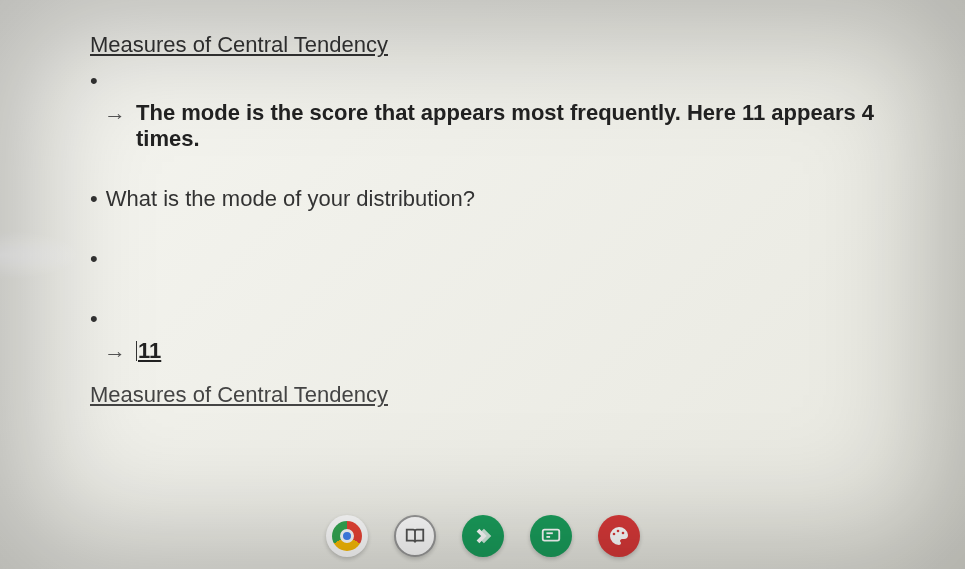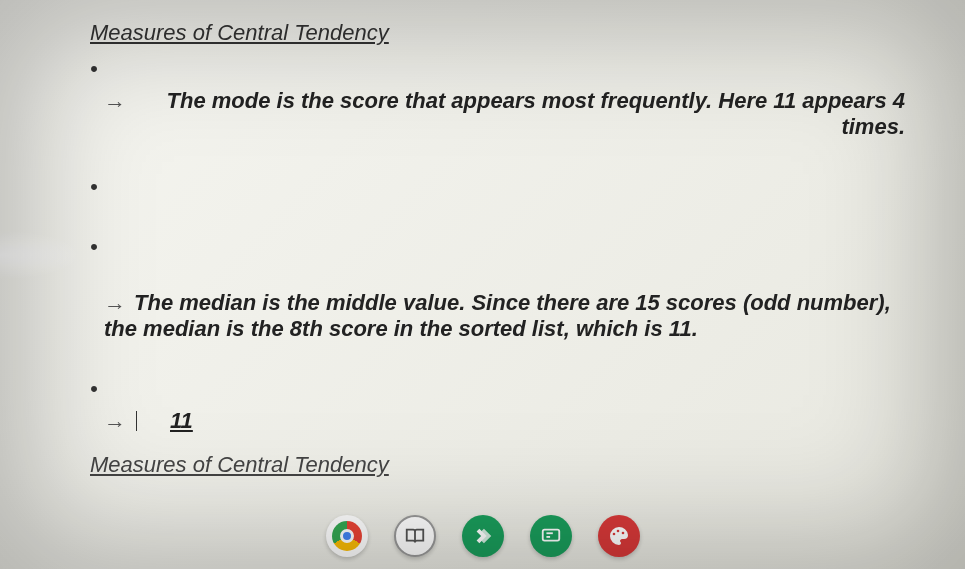--- a/index.html
+++ b/index.html
@@ -9,23 +9,22 @@
     }
     body {
       width: 965px;
       height: 569px;
       background: linear-gradient(135deg, #f5f5f0 0%, #e8e8e0 100%);
       font-family: Arial, Helvetica, sans-serif;
       position: relative;
       overflow: hidden;
     }
     .content {
-      padding: 20px 60px 0 90px;
+      padding: 32px 60px 0 90px;
       color: #2a2a2a;
-      font-style: italic;
     }
     .heading {
       text-decoration: underline;
       font-size: 22px;
       font-weight: 500;
       color: #333;
       margin-bottom: 10px;
     }
     .heading-bottom {
       text-decoration: underline;
@@ -54,41 +53,39 @@
       color: #222;
       padding-left: 14px;
     }
     .arrow-line .arrow {
       margin-right: 10px;
       font-weight: normal;
       color: #555;
     }
     .arrow-line .answer-text {
       flex: 1;
-      text-align: right;
     }
     .section-gap {
       margin-top: 34px;
     }
     .para-answer {
       margin-top: 30px;
       font-size: 22px;
       font-weight: bold;
       color: #222;
       padding-left: 14px;
     }
     .para-answer .arrow {
       font-weight: normal;
       color: #555;
       margin-right: 8px;
     }
     .cursor-answer {
       display: inline-flex;
       align-items: flex-start;
-      gap: 32px;
     }
     .text-cursor {
       display: inline-block;
       width: 1px;
       height: 20px;
       background: #333;
       margin-right: 1px;
       position: relative;
       top: 3px;
     }
@@ -181,29 +178,27 @@
   <div class="bullet-line">
     <span class="dot">•</span>
   </div>
   <div class="arrow-line">
     <span class="arrow">→</span>
     <span class="answer-text">The mode is the score that appears most frequently. Here 11 appears 4 times.</span>
   </div>
 
   <div class="bullet-line section-gap">
     <span class="dot">•</span>
+    <span>What is the mode of your distribution?</span>
   </div>
 
   <div class="bullet-line section-gap">
     <span class="dot">•</span>
   </div>
 
-  <div class="para-answer">
-    <span class="arrow">→</span><span>The median is the middle value. Since there are 15 scores (odd number), the median is the 8th score in the sorted list, which is 11.</span>
-  </div>
 
   <div class="bullet-line section-gap">
     <span class="dot">•</span>
   </div>
   <div class="arrow-line">
     <span class="arrow">→</span>
     <span class="cursor-answer">
       <span class="text-cursor"></span>
       <span class="underlined">11</span>
     </span>

